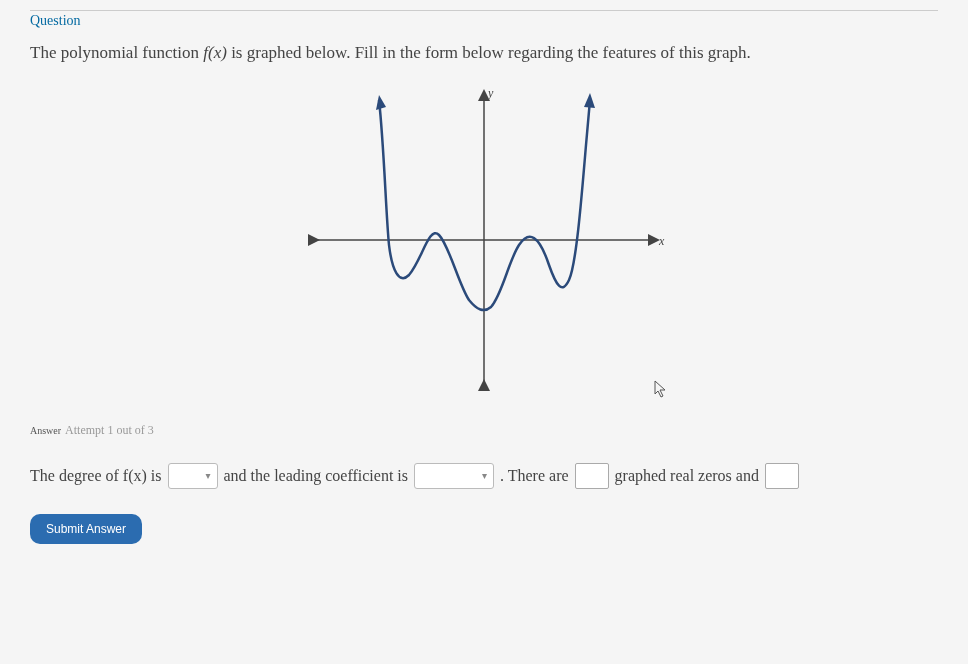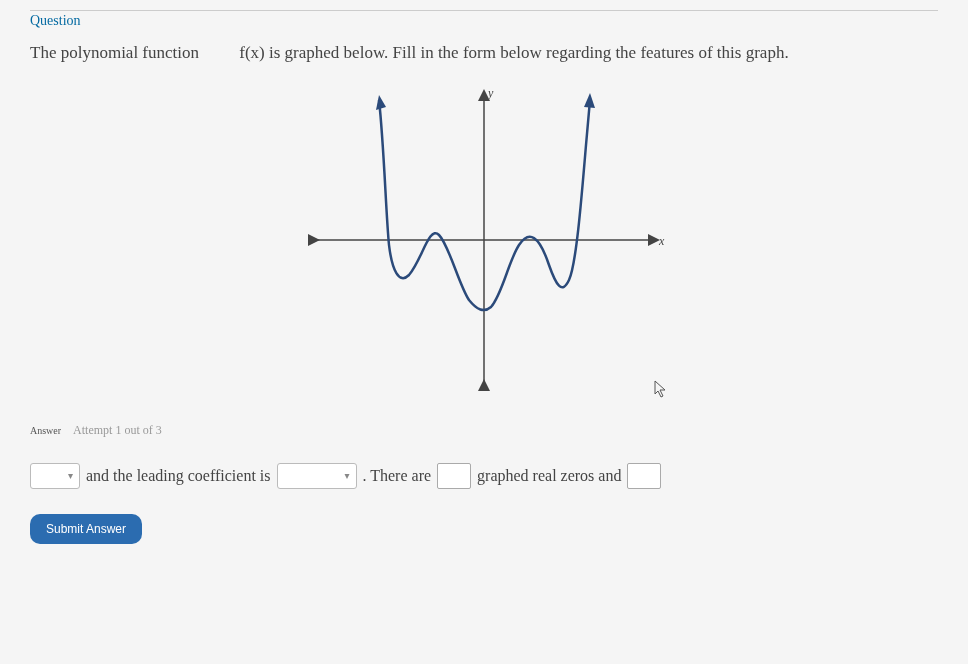--- a/index.html
+++ b/index.html
@@ -24,21 +24,21 @@
       border-top: 1px solid #ccc;
       padding-top: 2px;
     }
     .question-text {
       font-size: 17px;
       color: #444;
       margin-bottom: 20px;
       line-height: 1.4;
     }
     .fx {
-      margin-left: 36px;
+      font-style: italic;
     }
     .graph-container {
       display: flex;
       justify-content: center;
       align-items: center;
       margin: 15px 0 25px 0;
     }
     .graph-svg {
       width: 380px;
       height: 310px;
@@ -47,21 +47,21 @@
       margin-top: 15px;
     }
     .answer-label {
       font-size: 10px;
       color: #555;
       font-family: Liberation Serif, serif;
     }
     .attempt-text {
       font-size: 12px;
       color: #999;
-      margin-left: 8px;
+      margin-left: 0;
     }
     .answer-form {
       margin-top: 22px;
       font-size: 16px;
       color: #444;
       line-height: 2;
       display: flex;
       flex-wrap: wrap;
       align-items: center;
       gap: 6px;
@@ -159,20 +159,21 @@
   <svg width="14" height="18" viewBox="0 0 14 18">
     <path d="M1 1 L1 14 L4 11 L7 17 L9 16 L6 10 L11 10 Z" fill="none" stroke="#555" stroke-width="1"></path>
   </svg>
 </span>
 
 <div class="answer-section">
   <span class="answer-label">Answer</span>
   <span class="attempt-text">Attempt 1 out of 3</span>
 
   <div class="answer-form">
+    <span>The degree of f(x) is</span>
     <span class="dropdown">
       <span class="dropdown-caret">▾</span>
     </span>
     <span>and the leading coefficient is</span>
     <span class="dropdown" style="min-width:80px;">
       <span class="dropdown-caret">▾</span>
     </span>
     <span>. There are</span>
     <span class="num-input"></span>
     <span>graphed real zeros and</span>

